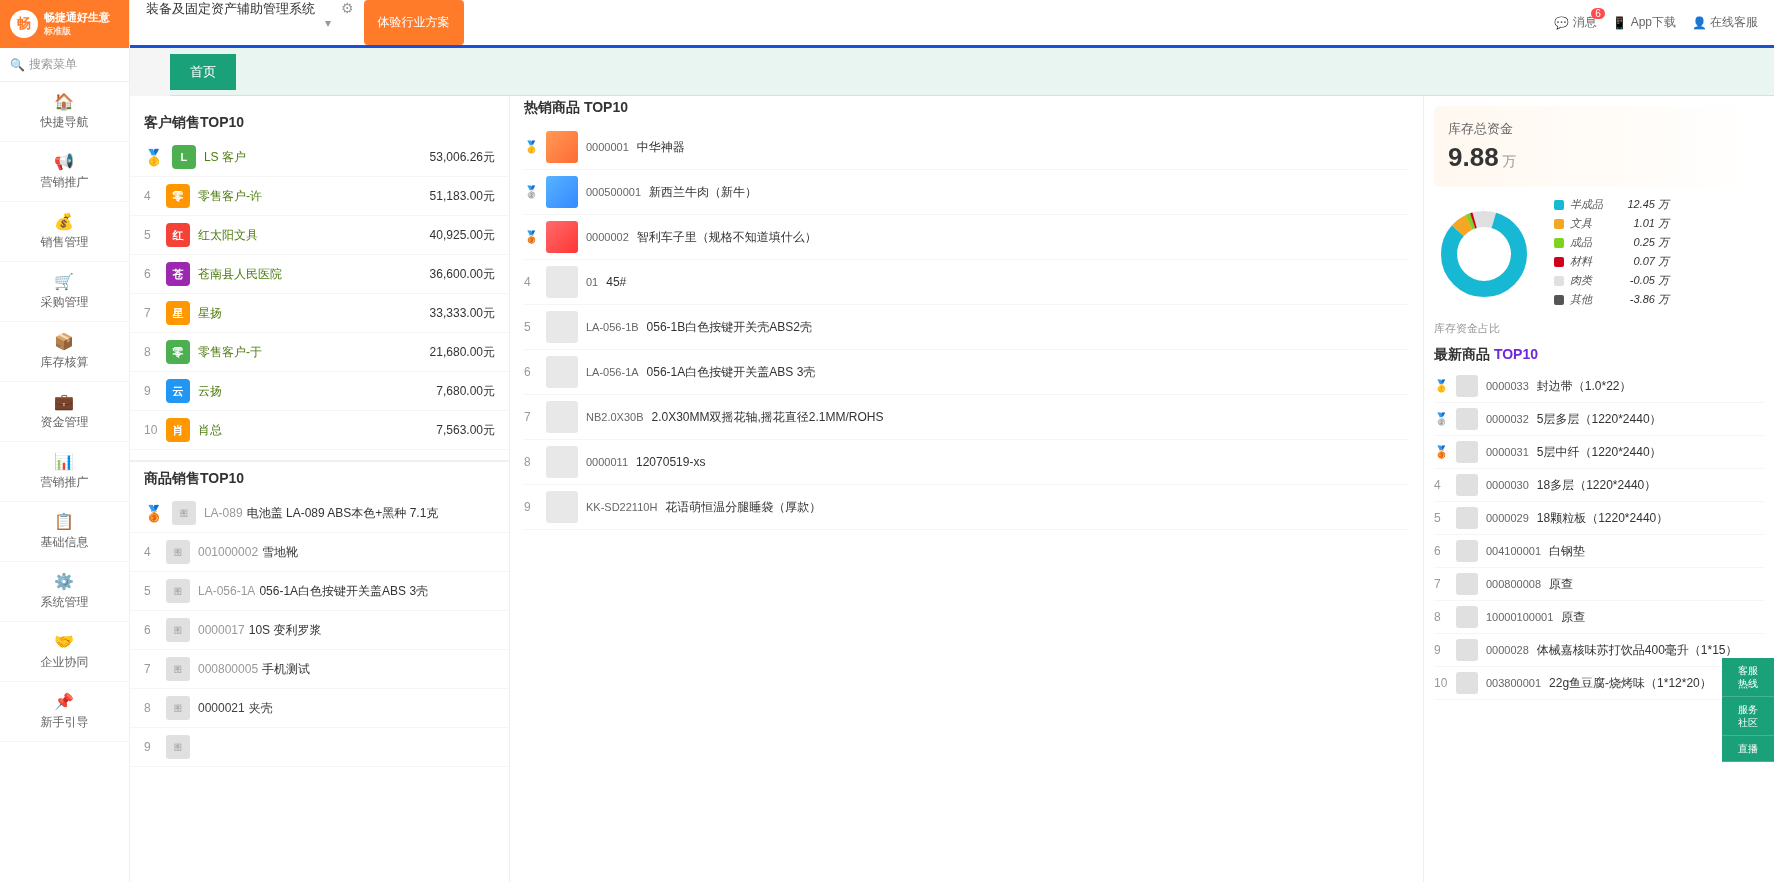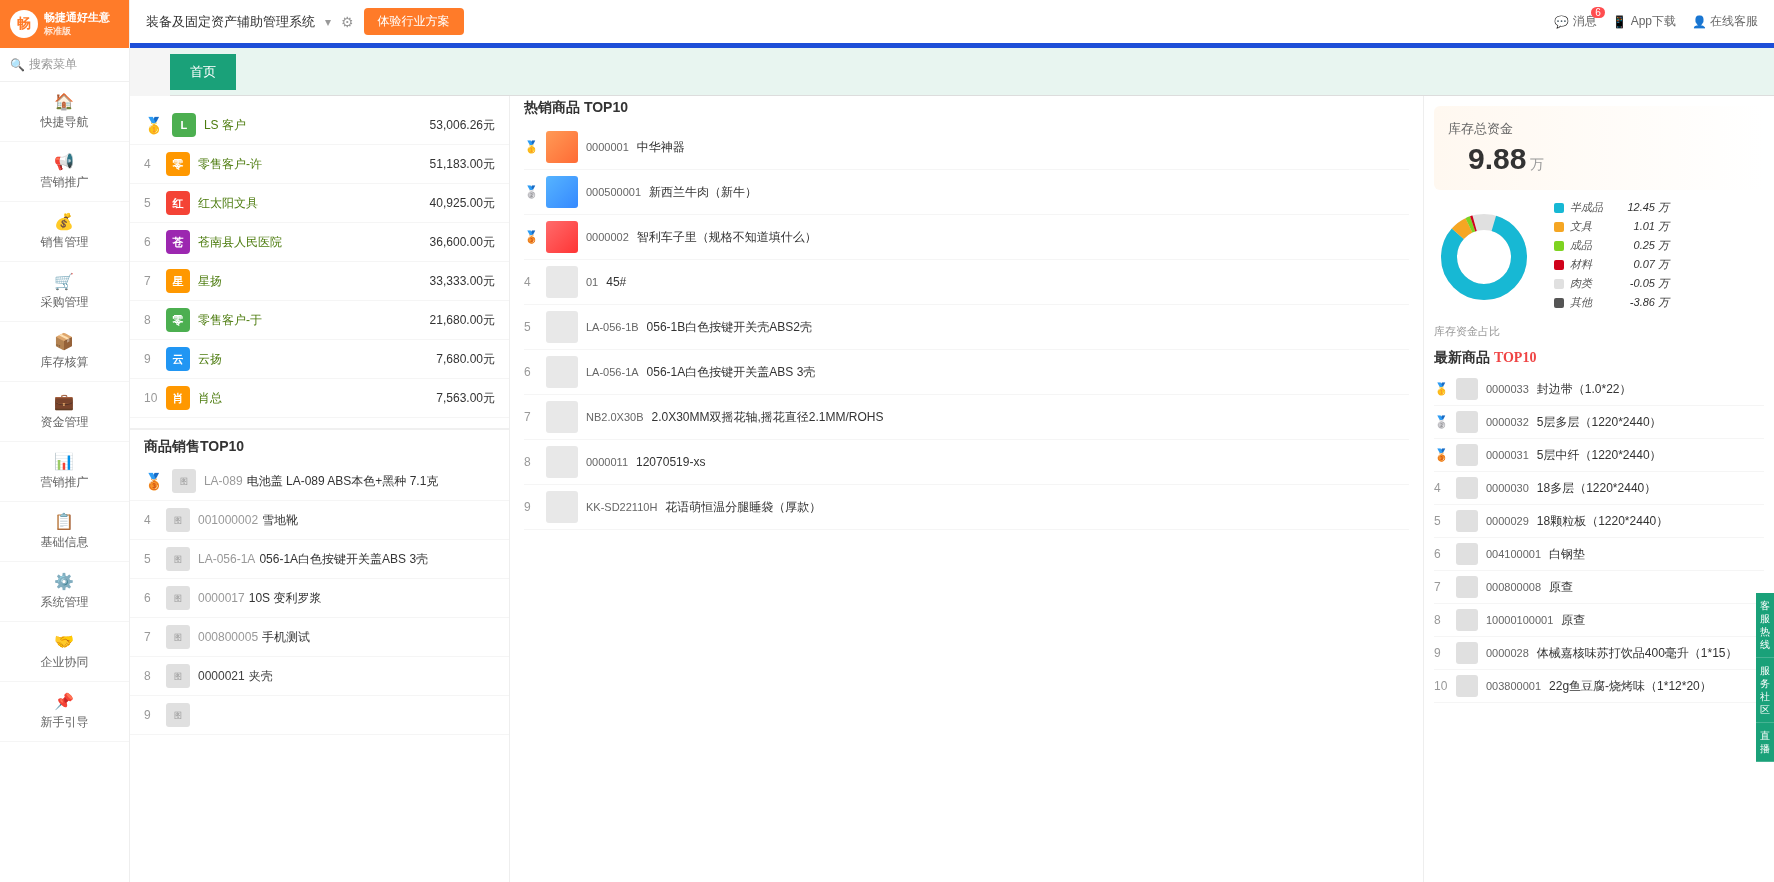--- a/index.html
+++ b/index.html
@@ -55,22 +55,22 @@
       border-bottom: 1px solid #f5f5f5;
       gap: 3px;
     }
     .sidebar-item .nav-icon { font-size: 16px; }
 
     
     .main-area { flex: 1; display: flex; flex-direction: column; height: 882px; overflow: hidden; }
     .topbar {
       height: 48px;
       background: #fff;
-      border-bottom: 5px solid #1d4ed8;
-      display: flex; align-items: center;
+      border-bottom: 3px solid #1d4ed8;
+      display: flex; 
       padding: 0 16px;
       gap: 10px;
     }
     .topbar-system-name {
       color: #333; font-size: 13px; font-weight: 500;
     }
     .topbar-dropdown {
       color: #999; cursor: pointer; font-size: 12px;
       display: flex; align-items: center; gap: 2px;
     }
@@ -225,21 +225,21 @@
       font-style: italic;
     }
     .legend-dot { width: 10px; height: 10px; border-radius: 2px; flex-shrink: 0; }
     .legend-label { color: #555; flex: 1; }
     .legend-value { color: #333; font-weight: 500; text-align: right; min-width: 60px; }
     .inventory-sub-title { font-size: 11px; color: #999; margin-top: 2px; }
 
     
     .new-product-section { margin-top: 10px; }
     .new-title { font-size: 14px; font-weight: 600; color: #333; margin-bottom: 6px; }
-    .new-title span { color: #ef4444; font-family: Liberation Serif, serif; }
+    .new-title span { color: #6d28d9; }
     .new-product-row {
       display: flex; align-items: center; gap: 8px;
       padding: 5px 0;
       border-bottom: 1px solid #f5f5f5;
     }
     .new-rank { font-size: 12px; color: #999; width: 14px; }
     .new-img {
       width: 22px; height: 22px;
       background: #e0e0e0;
       border-radius: 3px;
@@ -251,21 +251,21 @@
 
     
     .float-btns {
       position: fixed;
       right: 0; bottom: 120px;
       display: flex; flex-direction: column;
       gap: 0;
     }
     .float-btn {
       background: #1aa179; color: #fff;
-      width: 18px;
+      width: 52px;
       padding: 6px 4px;
       text-align: center;
       font-size: 10px;
       cursor: pointer;
       line-height: 1.3;
       border-bottom: 1px solid rgba(255,255,255,0.2);
     }
 
     
     .content::-webkit-scrollbar { width: 4px; }
@@ -364,20 +364,21 @@
     </div>
   </div>
 
   <div class="page-tabs">
     <div class="page-tab active">首页</div>
   </div>
 
   <div class="content">
 
     <div class="left-panel">
+      <div class="section-title">客户销售TOP10</div>
       <div id="customer-list">
           <div class="customer-row">
       <span class="rank-medal">🥇</span>
       <div class="customer-avatar" style="background:#4CAF50">L</div>
       <span class="customer-name">LS 客户</span>
       <span class="customer-amount">53,006.26元</span>
     </div>
           <div class="customer-row">
       <span class="customer-rank">4</span>
       <div class="customer-avatar" style="background:#ff9800">零</div>
@@ -522,21 +523,21 @@
   </div>
           </div>
       </div>
     </div>
 
     <div class="right-panel">
 
       <div class="inventory-card">
         <div class="inventory-title">库存总资金</div>
         <div>
-          <span style="font-size:30px;font-weight:bold;color:#333;margin-left:20px;">9.88</span>
+          <span style="font-size:26px;font-weight:bold;color:#333;">9.88</span>
           <span style="font-size:14px;color:#999;"> 万</span>
         </div>
       </div>
 
       <div class="donut-container">
         <svg class="donut-svg" viewBox="0 0 100 100">
 
           <circle cx="50" cy="50" r="35" fill="none" stroke="#e0e0e0" stroke-width="16"></circle>
 
           <circle cx="50" cy="50" r="35" fill="none" stroke="#17b8d4" stroke-width="16" stroke-dasharray="180 220" stroke-dashoffset="-10" transform="rotate(-90 50 50)"></circle>

